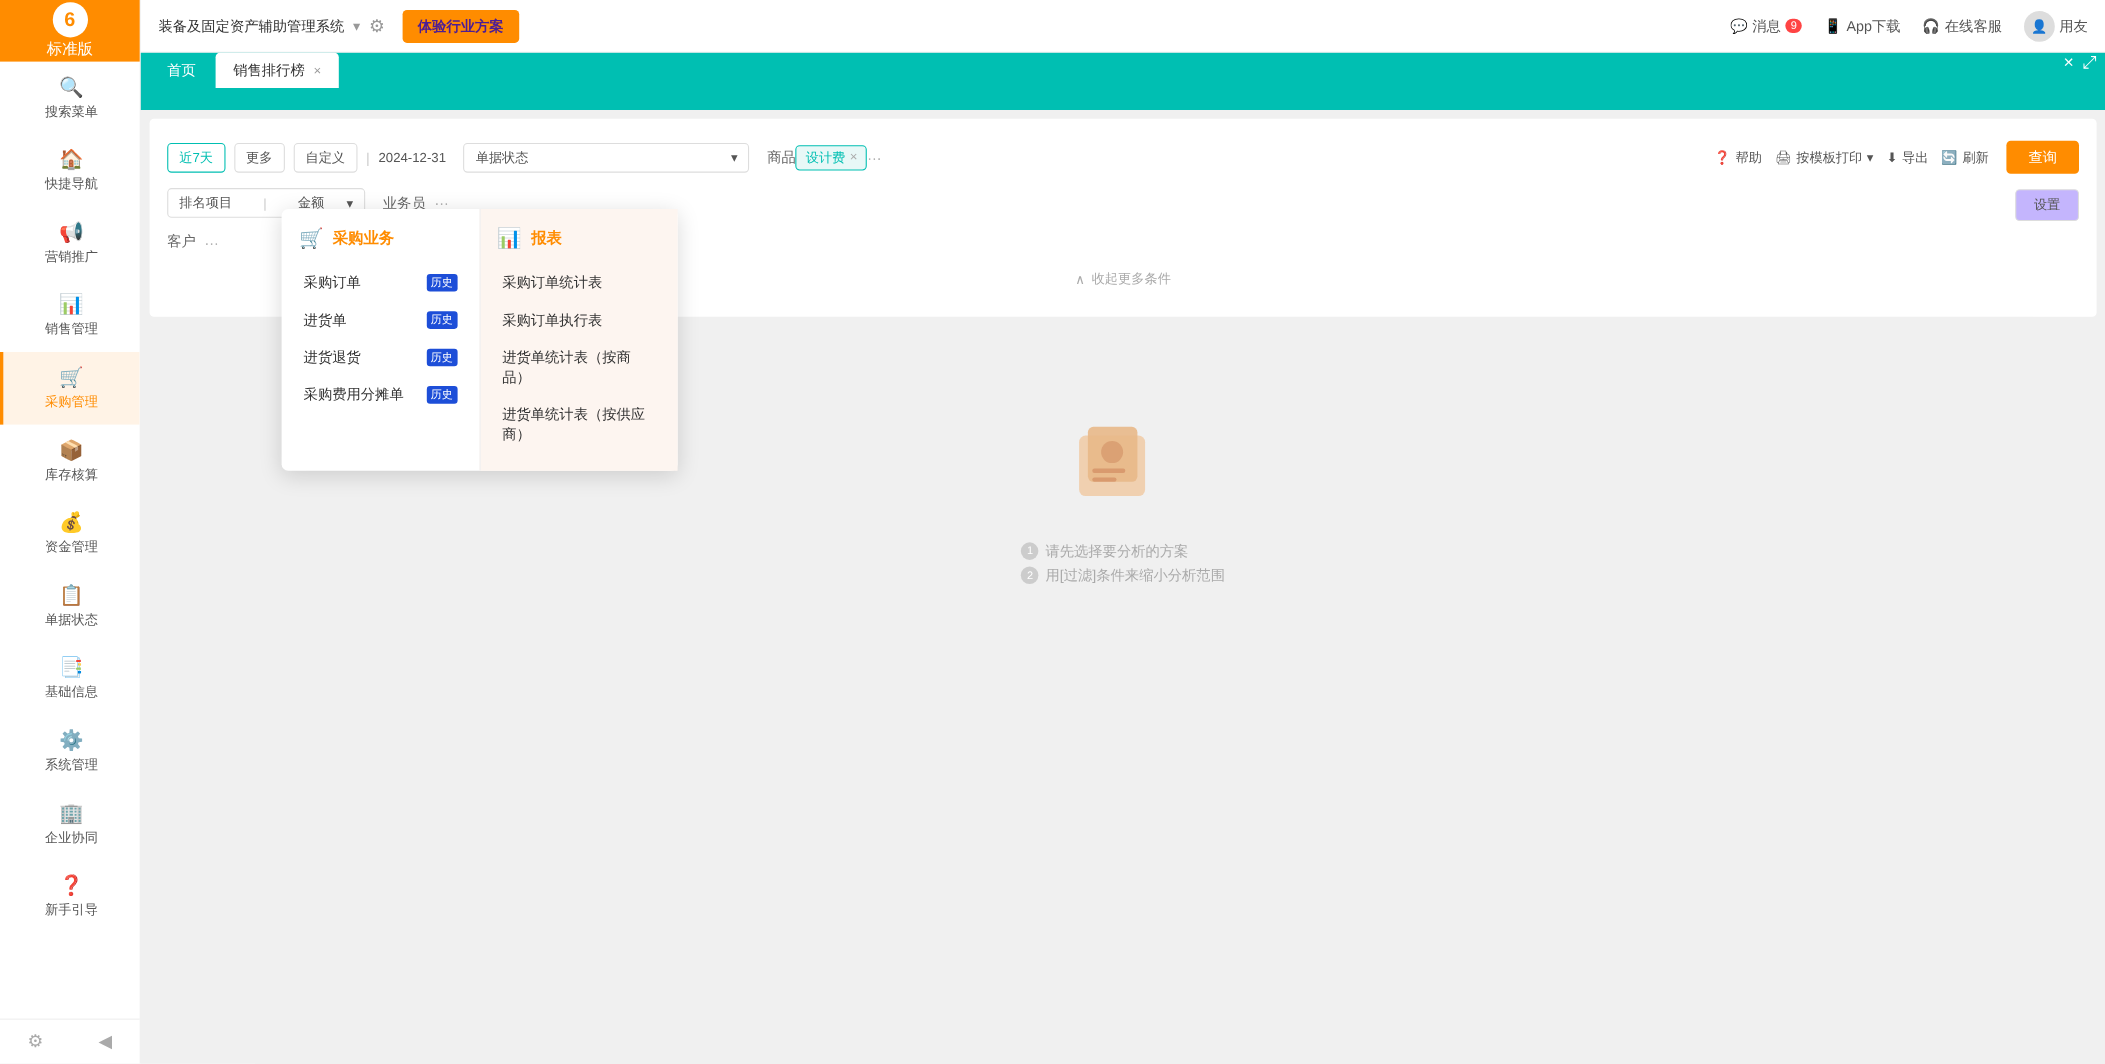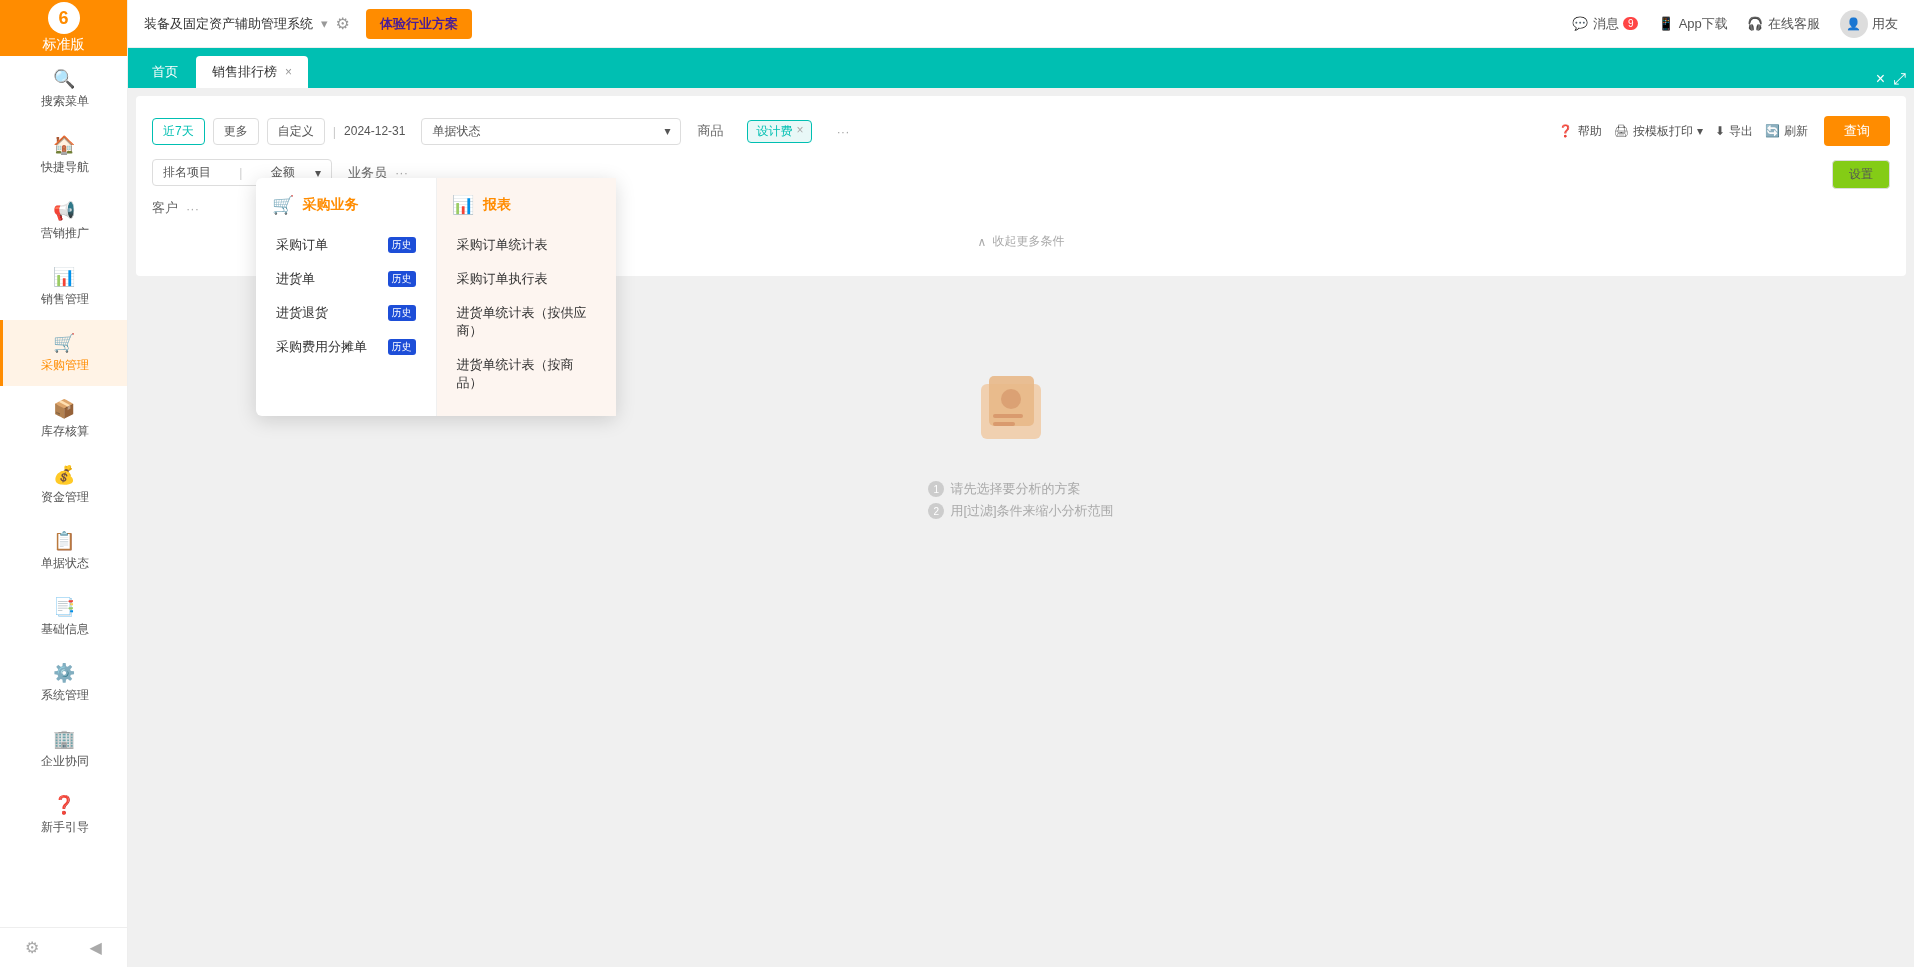--- a/index.html
+++ b/index.html
@@ -28,21 +28,21 @@
     .topbar-title { font-size: 13px; color: #333; margin-right: 8px; }
     .topbar-arrow { color: #999; margin-right: 8px; cursor: pointer; }
     .topbar-settings { color: #999; cursor: pointer; font-size: 16px; margin-right: 16px; }
     .topbar-btn { background: #ff8c00; color: #4c1d95; border: none; border-radius: 4px; padding: 6px 14px; cursor: pointer; font-size: 13px; font-weight: bold; }
     .topbar-right { margin-left: auto; display: flex; align-items: center; gap: 20px; color: #555; font-size: 13px; }
     .topbar-right-item { display: flex; align-items: center; gap: 4px; cursor: pointer; }
     .badge { background: #ff4444; color: #fff; border-radius: 10px; font-size: 10px; padding: 1px 5px; }
     .user-avatar { width: 28px; height: 28px; background: #ddd; border-radius: 50%; display: flex; align-items: center; justify-content: center; font-size: 12px; color: #777; }
 
     
-    .tabbar { height: 40px; background: #00bfb2; display: flex; align-items: flex-end; padding: 0 8px; flex-shrink: 0; }
+    .tabbar { height: 52px; background: #00bfb2; display: flex; align-items: flex-start; padding: 0 8px; flex-shrink: 0; }
     .tab-item { height: 32px; display: flex; align-items: center; padding: 0 16px; cursor: pointer; color: #fff; font-size: 13px; border-radius: 4px 4px 0 0; margin-right: 2px; }
     .tab-item.active { background: #fff; color: #333; }
     .tab-close { margin-left: 8px; color: #999; font-size: 12px; }
     .tab-end-icons { margin-left: auto; display: flex; align-items: center; gap: 8px; color: #fff; font-size: 16px; cursor: pointer; }
 
     
     .content-area { flex: 1; background: #f0f0f0; position: relative; overflow: hidden; }
 
     
     .filter-panel { background: #fff; padding: 20px 16px; margin: 8px; border-radius: 4px; }
@@ -50,21 +50,21 @@
     .filter-date-range { display: flex; align-items: center; gap: 8px; }
     .filter-date-btn { border: 1px solid #ddd; border-radius: 4px; padding: 4px 10px; background: #fff; cursor: pointer; font-size: 12px; color: #555; }
     .filter-date-btn.active { border-color: #00bfb2; color: #00bfb2; }
     .filter-select { border: 1px solid #ddd; border-radius: 4px; padding: 4px 10px; font-size: 12px; color: #555; background: #fff; min-width: 180px; display: flex; align-items: center; justify-content: space-between; cursor: pointer; }
     .filter-tag { background: #e8f8f7; border: 1px solid #00bfb2; border-radius: 4px; padding: 2px 8px; font-size: 12px; color: #00bfb2; display: flex; gap: 4px; }
     .filter-tag-close { cursor: pointer; color: #aaa; }
     .filter-dots { color: #aaa; cursor: pointer; }
     .toolbar-right { margin-left: auto; display: flex; align-items: center; gap: 12px; }
     .toolbar-btn { display: flex; align-items: center; gap: 4px; color: #555; font-size: 12px; cursor: pointer; }
     .query-btn { background: #ff8c00; color: #fff; border: none; border-radius: 4px; padding: 6px 20px; cursor: pointer; font-size: 13px; }
-    .settings-btn { border: 1px solid #ddd; background: #84cc16; color: #555; border-radius: 4px; padding: 5px 16px; cursor: pointer; font-size: 12px; margin-top: 4px; }
+    .settings-btn { border: 1px solid #ddd; background: #c4b5fd; color: #555; border-radius: 4px; padding: 5px 16px; cursor: pointer; font-size: 12px; margin-top: 4px; }
     .collapse-row { display: flex; justify-content: center; align-items: center; gap: 6px; color: #aaa; font-size: 12px; cursor: pointer; padding: 6px 0; }
 
     
     .empty-state { display: flex; flex-direction: column; align-items: center; justify-content: center; padding: 80px 0; }
     .empty-text { margin-top: 16px; color: #aaa; font-size: 13px; text-align: left; }
     .empty-text p { margin-bottom: 4px; display: flex; align-items: center; gap: 6px; }
     .step-num { width: 16px; height: 16px; background: #ccc; border-radius: 50%; color: #fff; font-size: 10px; display: flex; align-items: center; justify-content: center; flex-shrink: 0; }
 
     
     .popup-menu { position: absolute; top: 90px; left: 128px; background: #fff; border-radius: 6px; box-shadow: 0 4px 20px rgba(0,0,0,0.15); z-index: 100; display: flex; min-width: 360px; }
@@ -192,21 +192,21 @@
             <button class="filter-date-btn active">近7天</button>
             <button class="filter-date-btn">更多</button>
             <button class="filter-date-btn">自定义</button>
             <span style="color:#ccc;">|</span>
             <span style="font-size:12px;color:#555;">2024-12-31</span>
           </div>
           <div class="filter-select" style="flex:1; max-width:260px;">
             <span>单据状态</span>
             <span>▾</span>
           </div>
-          <div style="display:flex;align-items:center;gap:24px;flex:1;">
+          <div style="display:flex;align-items:center;gap:0;flex:1;">
             <span style="color:#666;font-size:13px;">商品</span>
             <div class="filter-tag">
               <span>设计费</span>
               <span class="filter-tag-close">×</span>
             </div>
             <span class="filter-dots">···</span>
           </div>
           <div class="toolbar-right">
             <span class="toolbar-btn">
               <span>❓</span>
@@ -308,22 +308,22 @@
             <span class="popup-section-icon">📊</span>
             <span>报表</span>
           </div>
           <div class="popup-menu-item">
             <span>采购订单统计表</span>
           </div>
           <div class="popup-menu-item">
             <span>采购订单执行表</span>
           </div>
           <div class="popup-menu-item">
+            <span>进货单统计表（按商品）</span>
+          </div>
+          <div class="popup-menu-item">
             <span>进货单统计表（按供应商）</span>
-          </div>
-          <div class="popup-menu-item">
-            <span>进货单统计表（按商品）</span>
           </div>
         </div>
       </div>
     </div>
   </div>
 </div>
 
 </body></html>

